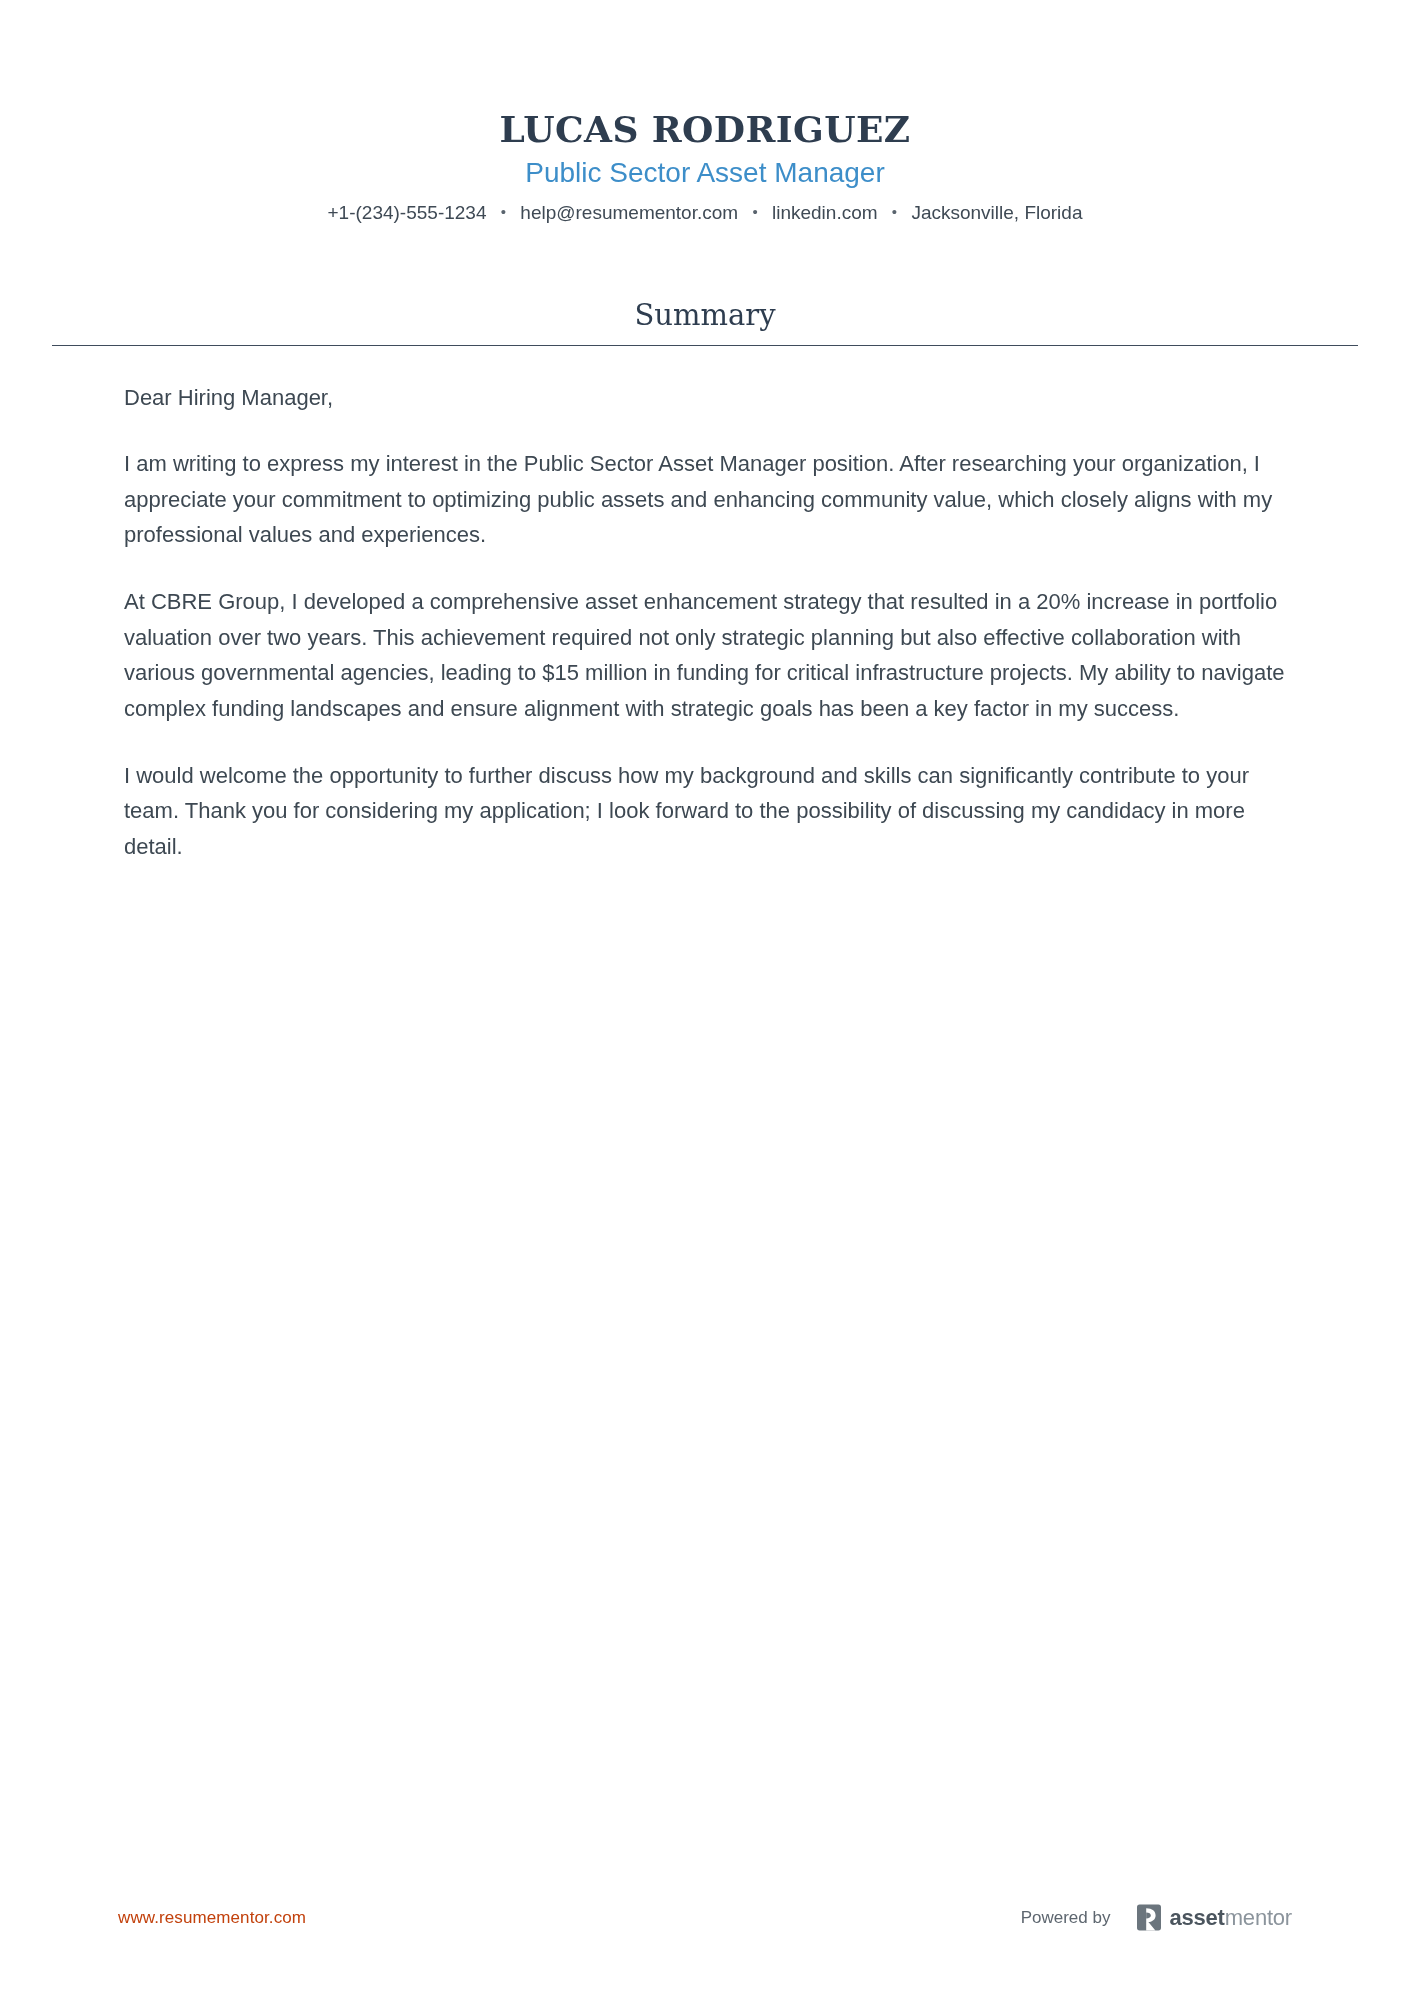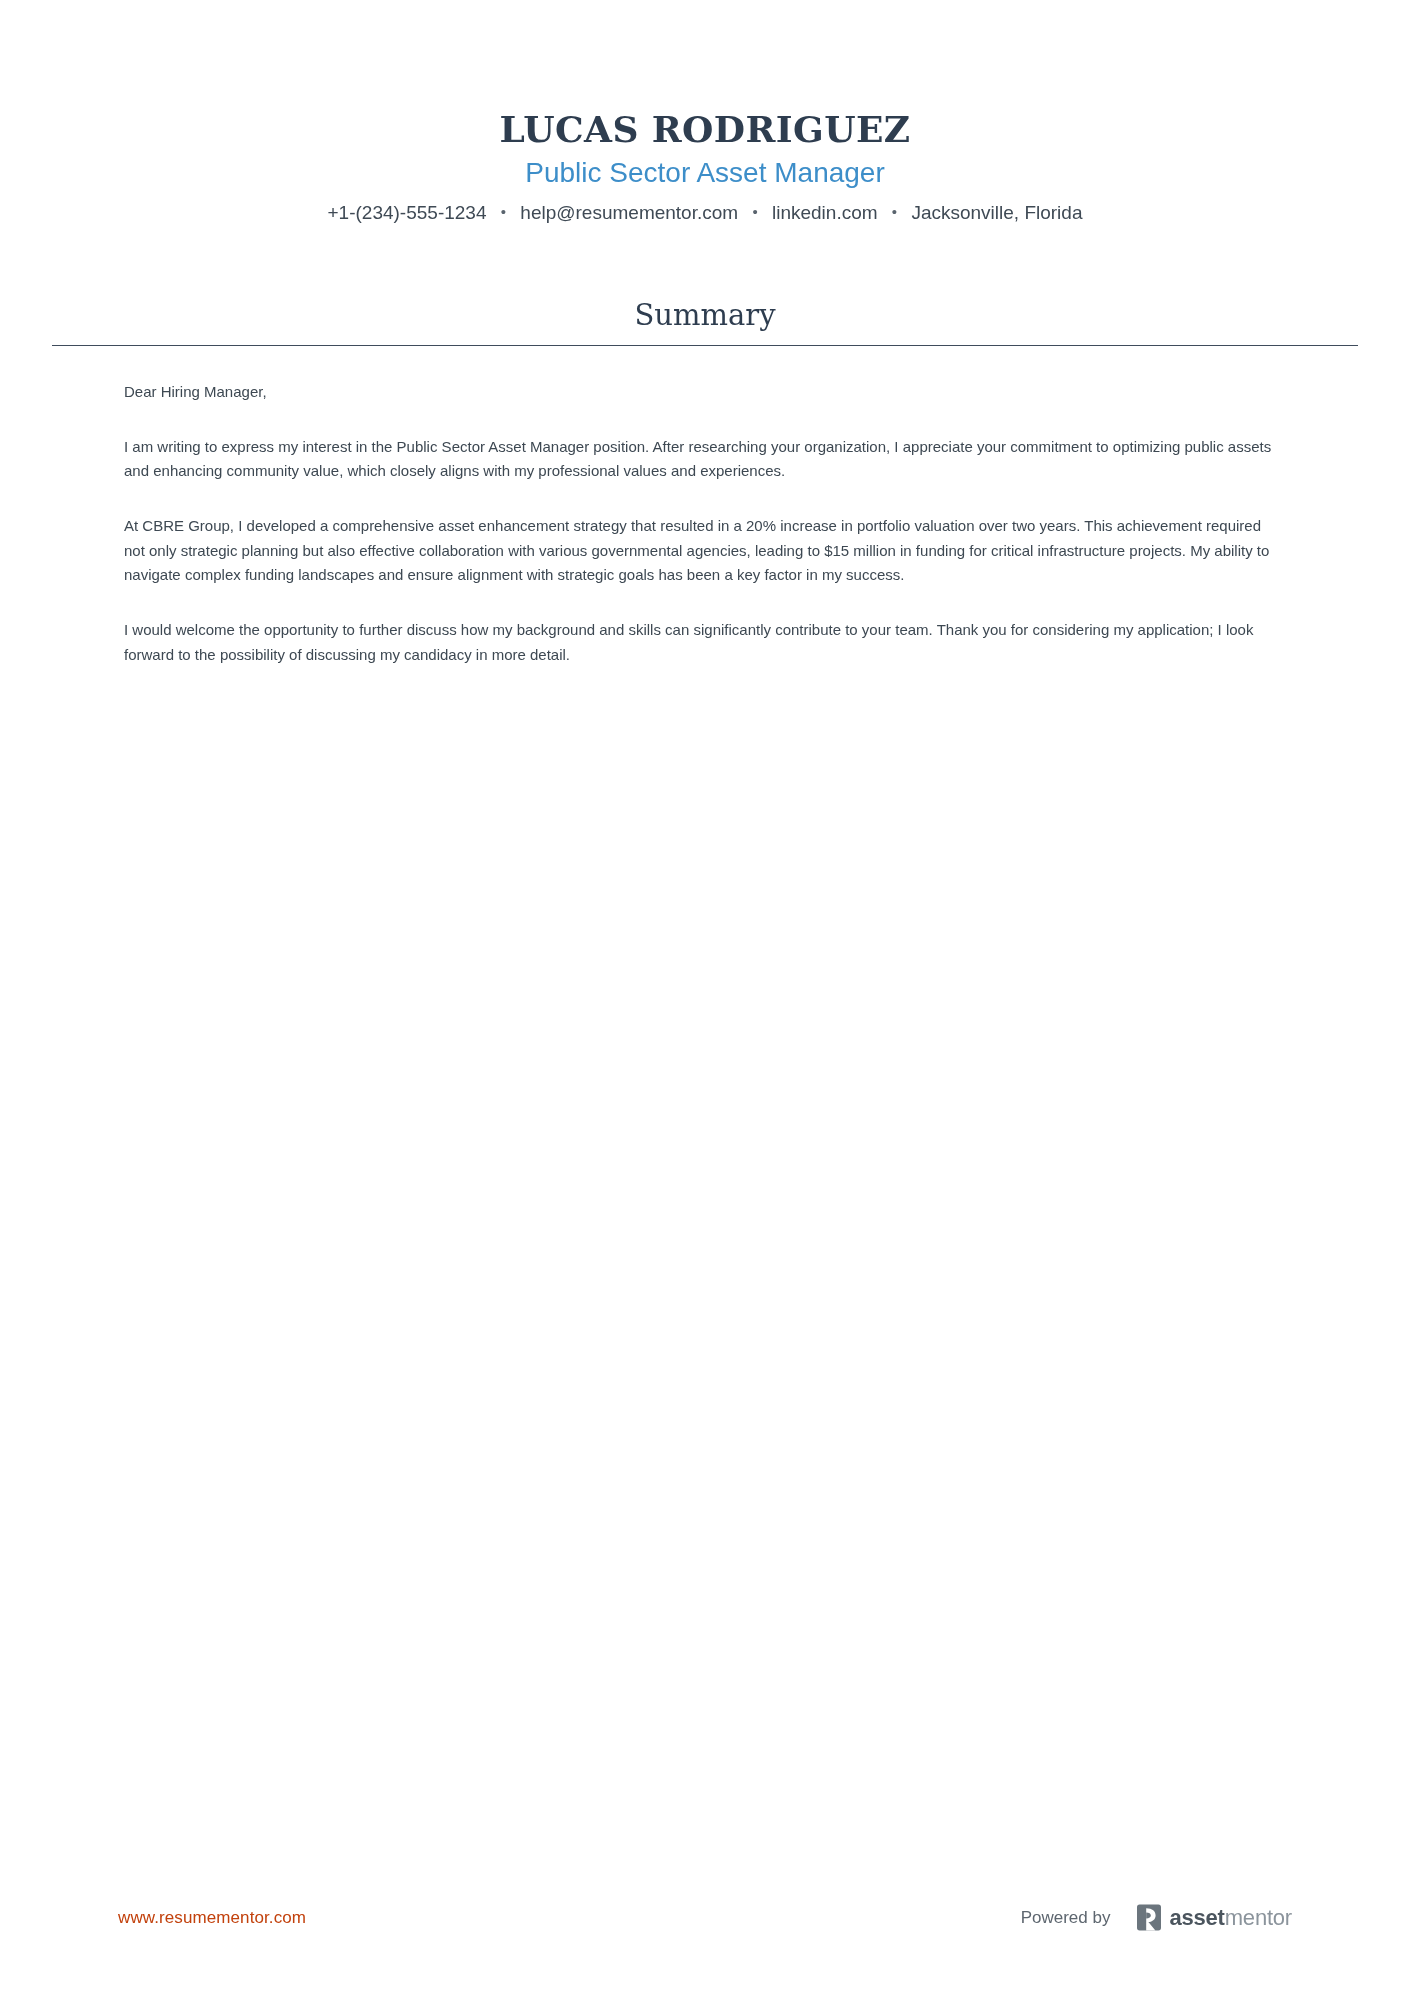--- a/index.html
+++ b/index.html
@@ -83,21 +83,21 @@
     margin: 0;
   }
 
   
   .letter-body {
     padding: 0 124px;
     margin-top: 34px;
   }
   .letter-body p {
     font-family: "Liberation Sans", sans-serif;
-    font-size: 15px;
+    font-size: 22px;
     line-height: 1.62;
     color: #3d4852;
     margin: 0 0 31px 0;
     text-align: left;
   }
   .letter-body p:last-child { margin-bottom: 0; }
 
   
   .footer {
     position: absolute;

